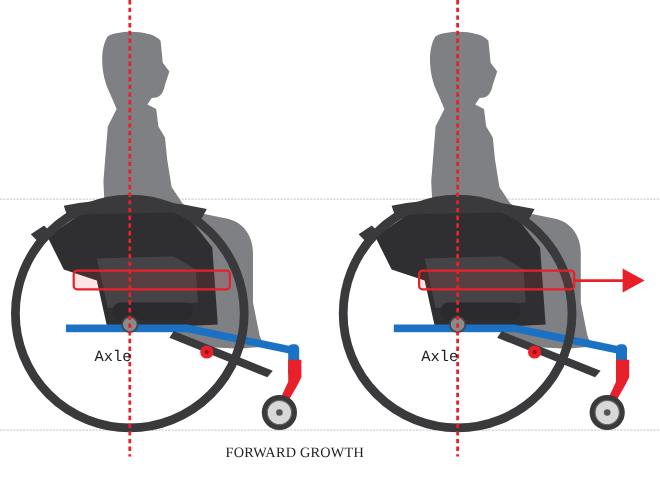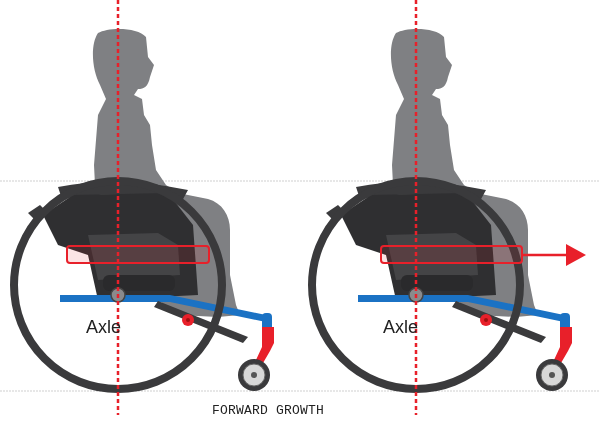--- a/index.html
+++ b/index.html
@@ -1,19 +1,19 @@
 <!DOCTYPE html>
 <html><head>
 <meta charset="utf-8">
 <style>
   html, body { margin: 0; padding: 0; background: #ffffff; }
   body { width: 600px; height: 434px; position: relative; overflow: hidden; font-family: "Liberation Sans", sans-serif; }
   svg.diagram { position: absolute; left: 0; top: 0; }
-  .axle-label { position: absolute; font-size: 18px; color: #222; font-family: Liberation Sans, sans-serif; }
-  .caption { position: absolute; top: 403px; left: 0; width: 536px; text-align: center; font-size: 13px; color: #222; font-family: Liberation Mono, monospace; letter-spacing: 0.2px; }
+  .axle-label { position: absolute; font-size: 14px; color: #222; font-family: Liberation Mono, monospace; }
+  .caption { position: absolute; top: 403px; left: 0; width: 536px; text-align: center; font-size: 13px; color: #222; font-family: Liberation Serif, serif; letter-spacing: 0.2px; }
 </style>
 </head>
 <body>
 
 <svg class="diagram" width="600" height="434" viewBox="0 0 600 434">
   <defs>
     <g id="chair">
 
       <path d="M-20,-252 C-10,-258 20,-258 28,-248 L30,-228 L36,-220 L32,-208 C30,-198 26,-196 20,-196 L16,-190 L24,-186 L26,-170 L32,-160 L34,-140 L38,-115 L48,-100 L60,-92 L90,-86 C104,-82 112,-70 112,-55 L112,-10 L118,20 L122,30 L100,32 L60,30 L40,15 L-10,10 L-20,-40 L-24,-120 L-20,-170 L-12,-186 L-18,-200 C-26,-215 -28,-240 -20,-252 Z" fill="#7f8083"></path>
 

